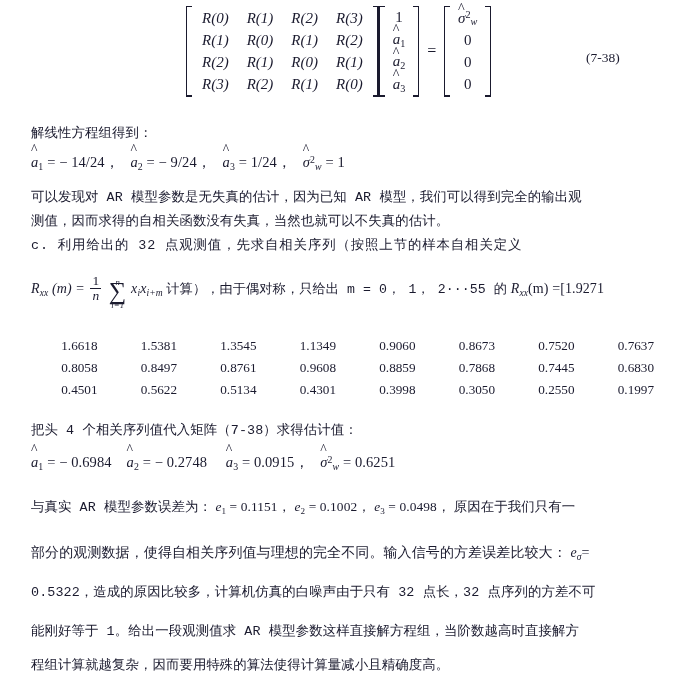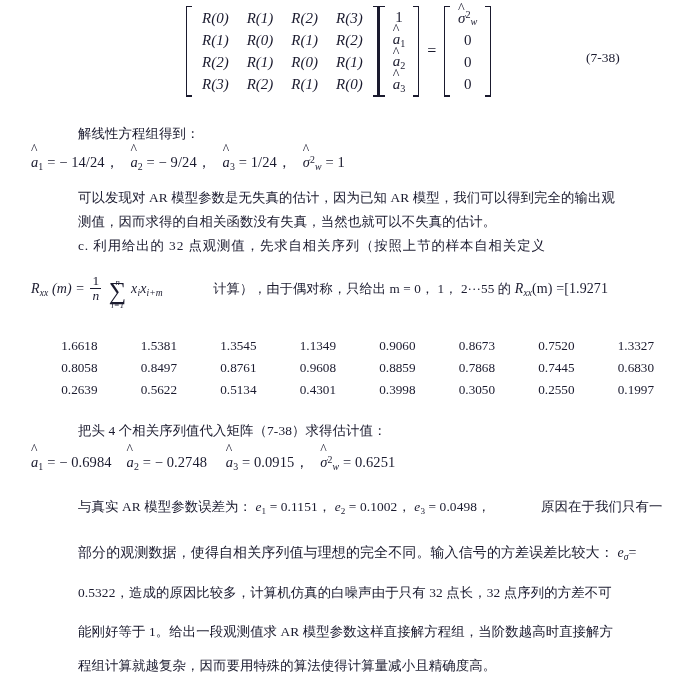--- a/index.html
+++ b/index.html
@@ -30,21 +30,21 @@
   .hatwrap { position: relative; display: inline-block; }
   .hatwrap > .hatmark {
     position: absolute;
     top: -0.62em;
     left: 50%;
     transform: translateX(-55%);
     font-size: 0.95em;
     font-style: normal;
     line-height: 1;
   }
-  .cn { font-family: Liberation Serif, serif; margin-left: 47px; }
+  .cn { font-family: Liberation Mono, monospace; }
 
   
   .eq-block {
     position: absolute;
     left: 0;
     top: 4px;
     width: 680px;
     height: 112px;
   }
   .eq-inner {
@@ -280,27 +280,27 @@
       <span class="sumglyph">∑</span>
       <span class="lowlim">i=1</span>
     </span>
     <span class="mi">x</span><span class="sub">i</span><span class="mi">x</span><span class="sub">i+m</span>
     <span class="cn" style="font-size:13.2px;">计算），由于偶对称，只给出  m = 0， 1， 2···55  的</span>
     <span class="mi">R</span><span class="sub">xx</span><span class="mn">(m) =[1.9271</span>
   </div>
 
   <div class="data-grid">
     <div class="data-row">
-      <span class="data-cell">1.6618</span><span class="data-cell">1.5381</span><span class="data-cell">1.3545</span><span class="data-cell">1.1349</span><span class="data-cell">0.9060</span><span class="data-cell">0.8673</span><span class="data-cell">0.7520</span><span class="data-cell">1.3327</span>
+      <span class="data-cell">1.6618</span><span class="data-cell">1.5381</span><span class="data-cell">1.3545</span><span class="data-cell">1.1349</span><span class="data-cell">0.9060</span><span class="data-cell">0.8673</span><span class="data-cell">0.7520</span><span class="data-cell">0.7637</span>
     </div>
     <div class="data-row">
       <span class="data-cell">0.8058</span><span class="data-cell">0.8497</span><span class="data-cell">0.8761</span><span class="data-cell">0.9608</span><span class="data-cell">0.8859</span><span class="data-cell">0.7868</span><span class="data-cell">0.7445</span><span class="data-cell">0.6830</span>
     </div>
     <div class="data-row">
-      <span class="data-cell">0.2639</span><span class="data-cell">0.5622</span><span class="data-cell">0.5134</span><span class="data-cell">0.4301</span><span class="data-cell">0.3998</span><span class="data-cell">0.3050</span><span class="data-cell">0.2550</span><span class="data-cell">0.1997</span>
+      <span class="data-cell">0.4501</span><span class="data-cell">0.5622</span><span class="data-cell">0.5134</span><span class="data-cell">0.4301</span><span class="data-cell">0.3998</span><span class="data-cell">0.3050</span><span class="data-cell">0.2550</span><span class="data-cell">0.1997</span>
     </div>
   </div>
 
   <div class="line cn" style="top:421px;">把头 4 个相关序列值代入矩阵（7-38）求得估计值：</div>
 
   <div class="line" style="top:452px; font-size:14.5px;">
     <span class="hatwrap"><span class="hatmark">^</span><span class="mi">a</span></span><span class="subn">1</span>
     <span class="mn"> = </span><span class="mn">− 0.6984</span>
     &nbsp;&nbsp;
     <span class="hatwrap"><span class="hatmark">^</span><span class="mi">a</span></span><span class="subn">2</span>

